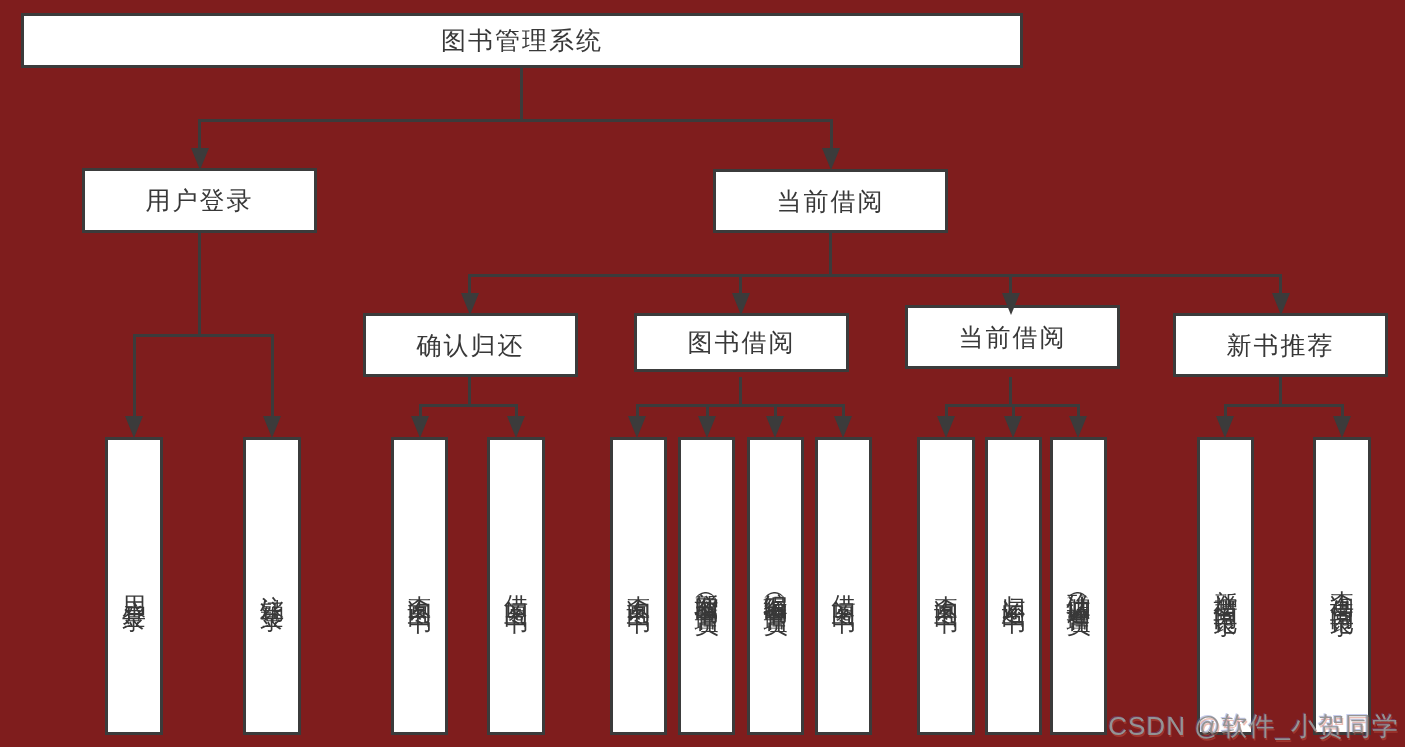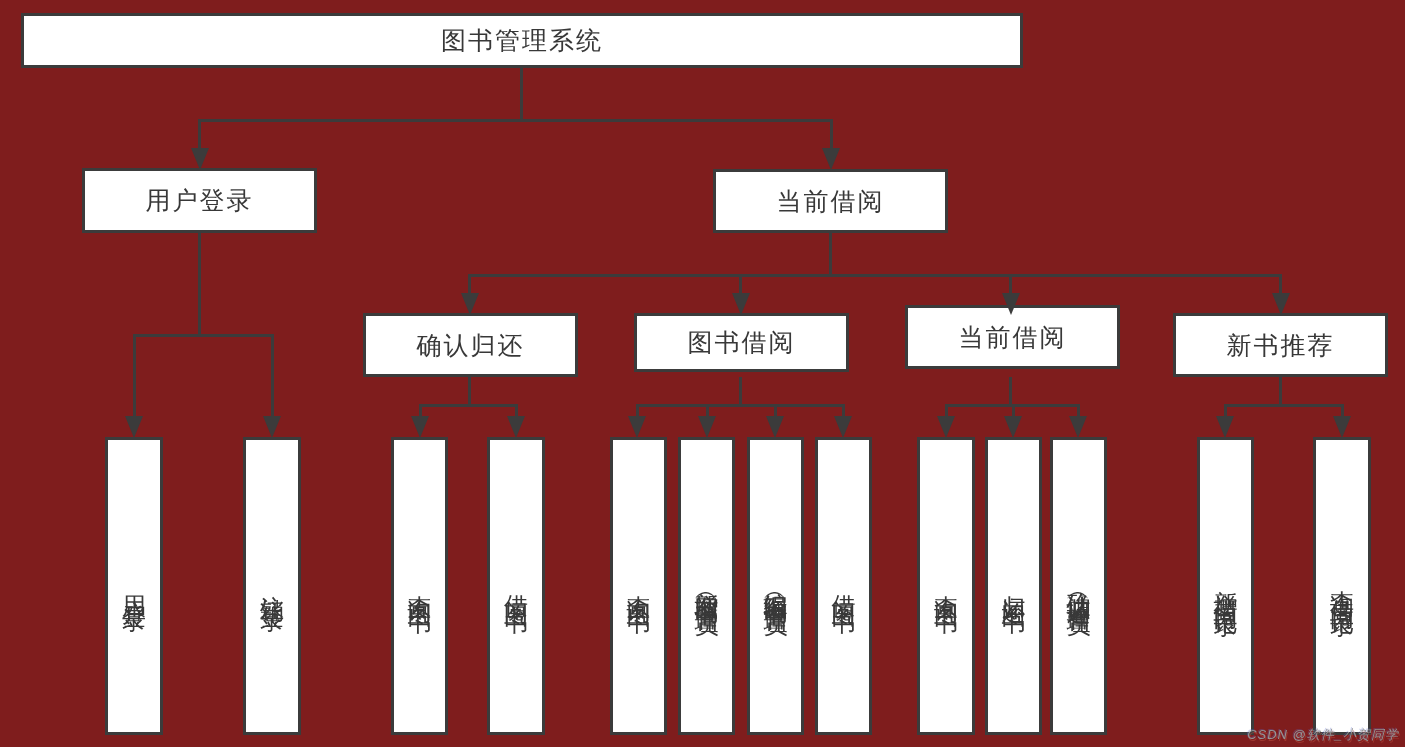--- a/index.html
+++ b/index.html
@@ -20,24 +20,23 @@
     font-size:24px; letter-spacing:5px; line-height:1;
   }
   .leaf.long { letter-spacing:3px; }
   .line { position:absolute; background:var(--line); }
   .arr {
     position:absolute; width:0; height:0;
     border-left:9px solid transparent; border-right:9px solid transparent;
     border-top:22px solid var(--line);
   }
   .watermark {
-    position:absolute; right:6px; bottom:3px; font-size:13px; color:var(--wm);
+    position:absolute; right:6px; bottom:3px; font-size:26px; color:var(--wm);
     letter-spacing:1px; z-index:5;
     text-shadow:1px 2px 0 rgba(205,92,72,.40), -1px -1px 0 rgba(92,110,200,.35);
-    font-style:italic;
   }
 </style>
 </head>
 <body>
 
 <div class="canvas" style="--line: #3b3b3b; --text: #383838; --wm: #949494;">
 
   <div class="box hbox" style="left:21px; top:13px; width:1002px; height:55px;">
     <span>图书管理系统</span>
   </div>

